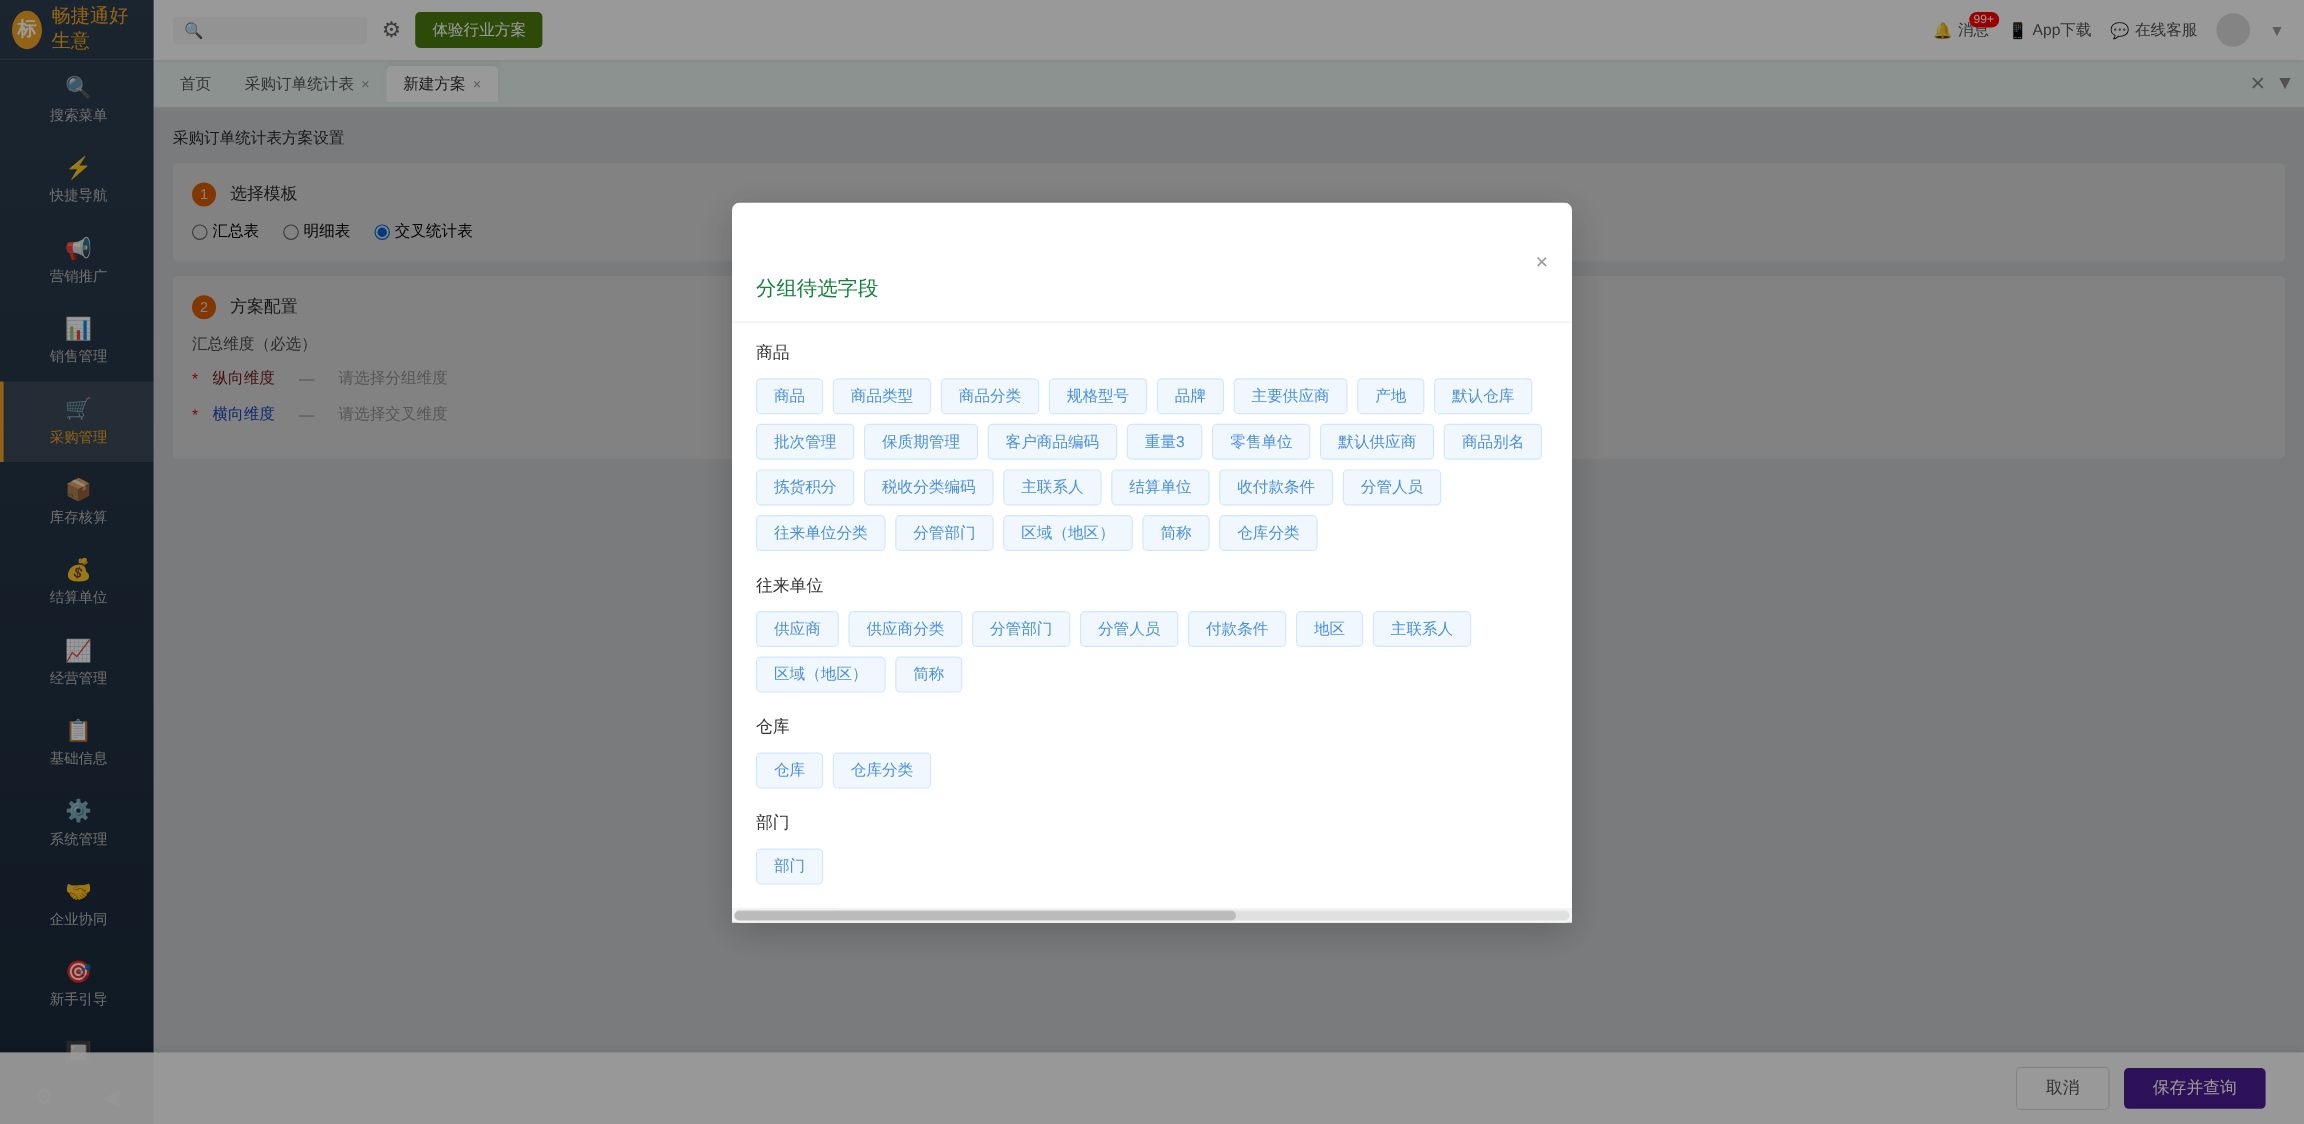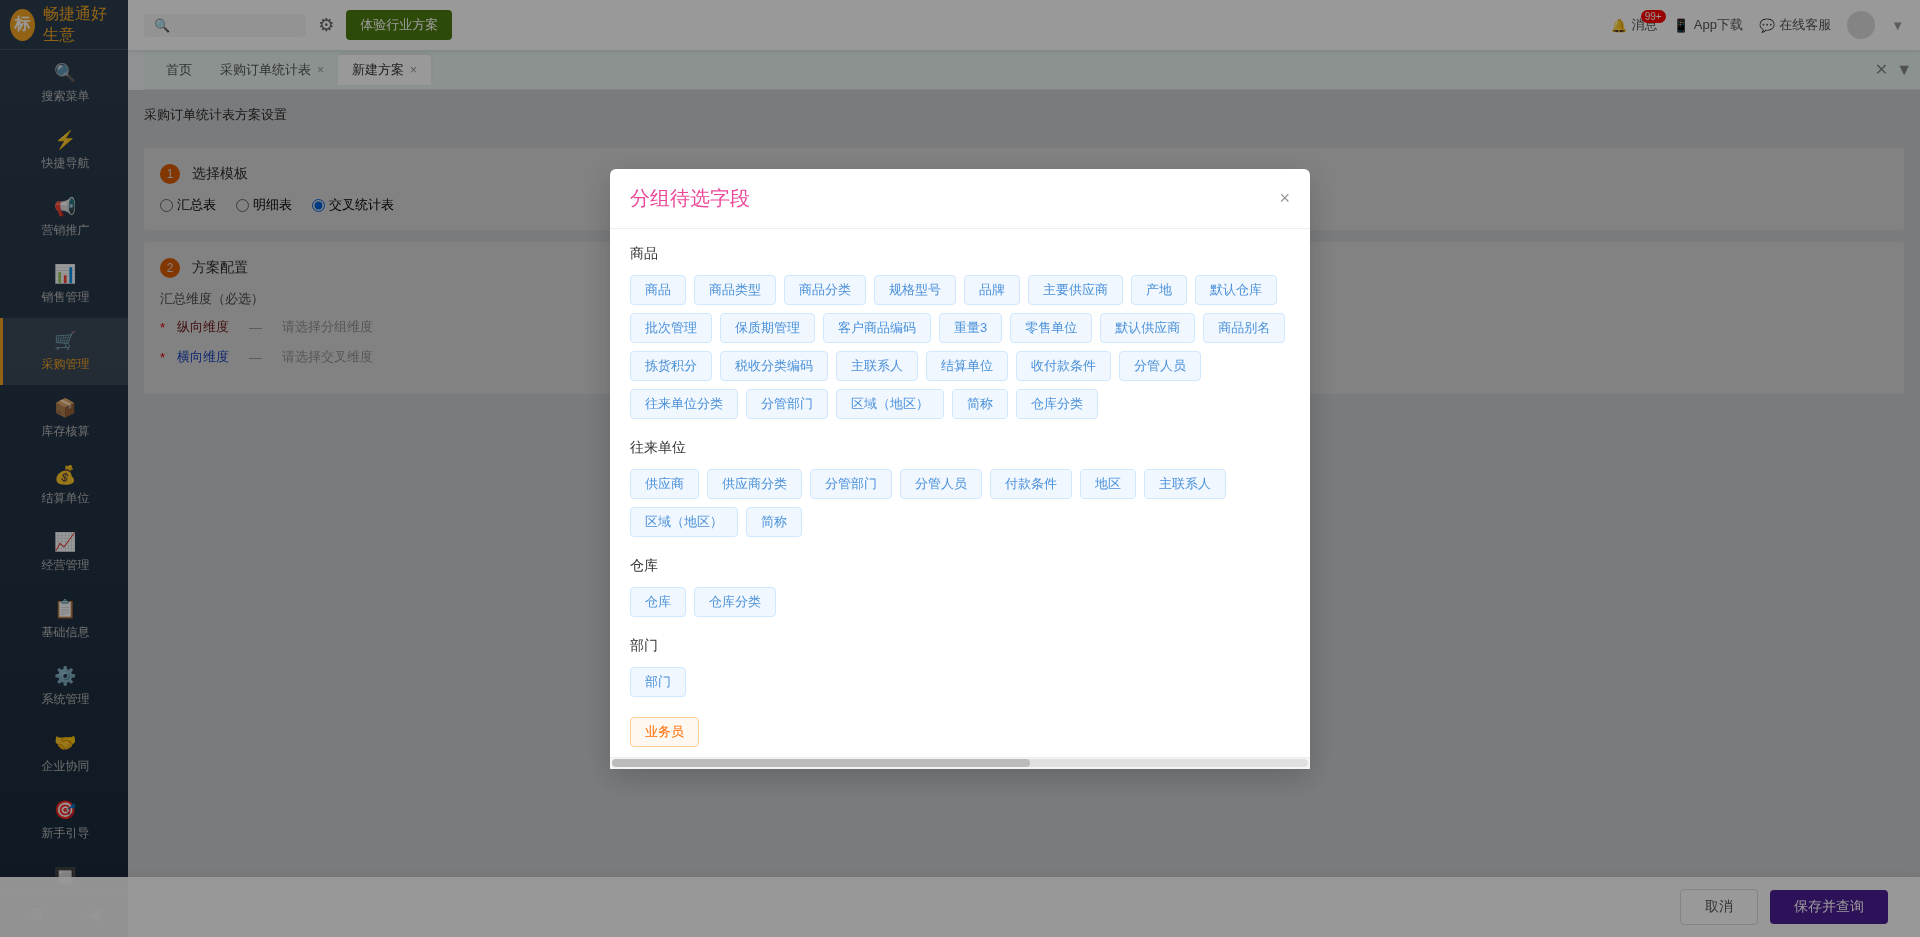--- a/index.html
+++ b/index.html
@@ -36,33 +36,33 @@
     .topbar-btn { background: #4d7c0f; color: white; border: none; border-radius: 4px; padding: 6px 14px; cursor: pointer; font-size: 13px; }
     .settings-icon { color: #666; font-size: 18px; cursor: pointer; }
 
     .topbar-right { display: flex; align-items: center; gap: 16px; }
     .topbar-right-item { display: flex; align-items: center; gap: 4px; color: #555; font-size: 13px; cursor: pointer; position: relative; }
     .badge { position: absolute; top: -6px; right: -8px; background: red; color: white; border-radius: 10px; font-size: 10px; padding: 1px 4px; margin-left: 42px; }
     .avatar { width: 28px; height: 28px; background: #ddd; border-radius: 50%; }
 
     
     .tabs-bar {
-      position: fixed; left: 144px; top: 50px; right: 0; height: 40px; background: #e8f4f0; display: flex; align-items: center; padding: 0 8px; z-index: 8; border-bottom: 1px solid #d0ddd8;
+      position: fixed; left: 128px; top: 50px; right: 0; height: 40px; background: #e8f4f0; display: flex; align-items: center; padding: 0 8px; z-index: 8; border-bottom: 1px solid #d0ddd8;
     }
     .tab { display: flex; align-items: center; padding: 6px 14px; font-size: 13px; cursor: pointer; border-radius: 4px 4px 0 0; color: #555; background: transparent; gap: 6px; }
     .tab.active { background: white; color: #333; font-weight: 500; box-shadow: 0 -2px 4px rgba(0,0,0,0.05); }
     .tab-close { color: #999; font-size: 12px; }
     .tabs-bar-end { margin-left: auto; display: flex; align-items: center; gap: 8px; color: #888; font-size: 16px; cursor: pointer; }
 
     
     .main-content {
       position: fixed; left: 128px; top: 90px; right: 0; bottom: 0; background: #f0f2f5; overflow: auto; padding: 16px;
     }
 
-    .page-header { font-size: 13px; color: #333; margin-bottom: 24px; }
+    .page-header { font-size: 13px; color: #333; margin-bottom: 12px; }
 
     .template-section { background: white; border-radius: 4px; padding: 16px; margin-bottom: 12px; }
     .section-number { display: inline-flex; align-items: center; justify-content: center; width: 20px; height: 20px; background: #ff6a00; color: white; border-radius: 50%; font-size: 12px; margin-right: 8px; }
     .section-title { font-size: 14px; font-weight: 500; color: #333; margin-bottom: 12px; }
 
     .radio-group { display: flex; gap: 20px; align-items: center; }
     .radio-item { display: flex; align-items: center; gap: 4px; cursor: pointer; }
 
     .form-row { display: flex; align-items: center; margin-bottom: 12px; gap: 12px; }
 
@@ -71,21 +71,21 @@
       position: fixed; left: 0; top: 0; right: 0; bottom: 0; background: rgba(0,0,0,0.4); z-index: 100; display: flex; align-items: center; justify-content: center;
     }
 
     
     .modal {
       background: white; border-radius: 6px; width: 700px; max-height: 600px; display: flex; flex-direction: column; box-shadow: 0 8px 32px rgba(0,0,0,0.2); position: relative;
     }
     .modal-header {
       display: flex; align-items: center; justify-content: space-between; padding: 16px 20px; border-bottom: 1px solid #eee; flex-shrink: 0;
     }
-    .modal-title { font-size: 20px; font-weight: 500; color: #ec4899; }
+    .modal-title { font-size: 17px; font-weight: 500; color: #15803d; margin-top: 44px; }
     .modal-close { background: none; border: none; font-size: 18px; color: #999; cursor: pointer; }
 
     .modal-body {
       flex: 1; overflow-y: auto; padding: 16px 20px;
     }
     .modal-body::-webkit-scrollbar { width: 8px; }
     .modal-body::-webkit-scrollbar-track { background: #f1f1f1; }
     .modal-body::-webkit-scrollbar-thumb { background: #ccc; border-radius: 4px; }
 
     .field-group { margin-bottom: 20px; }

